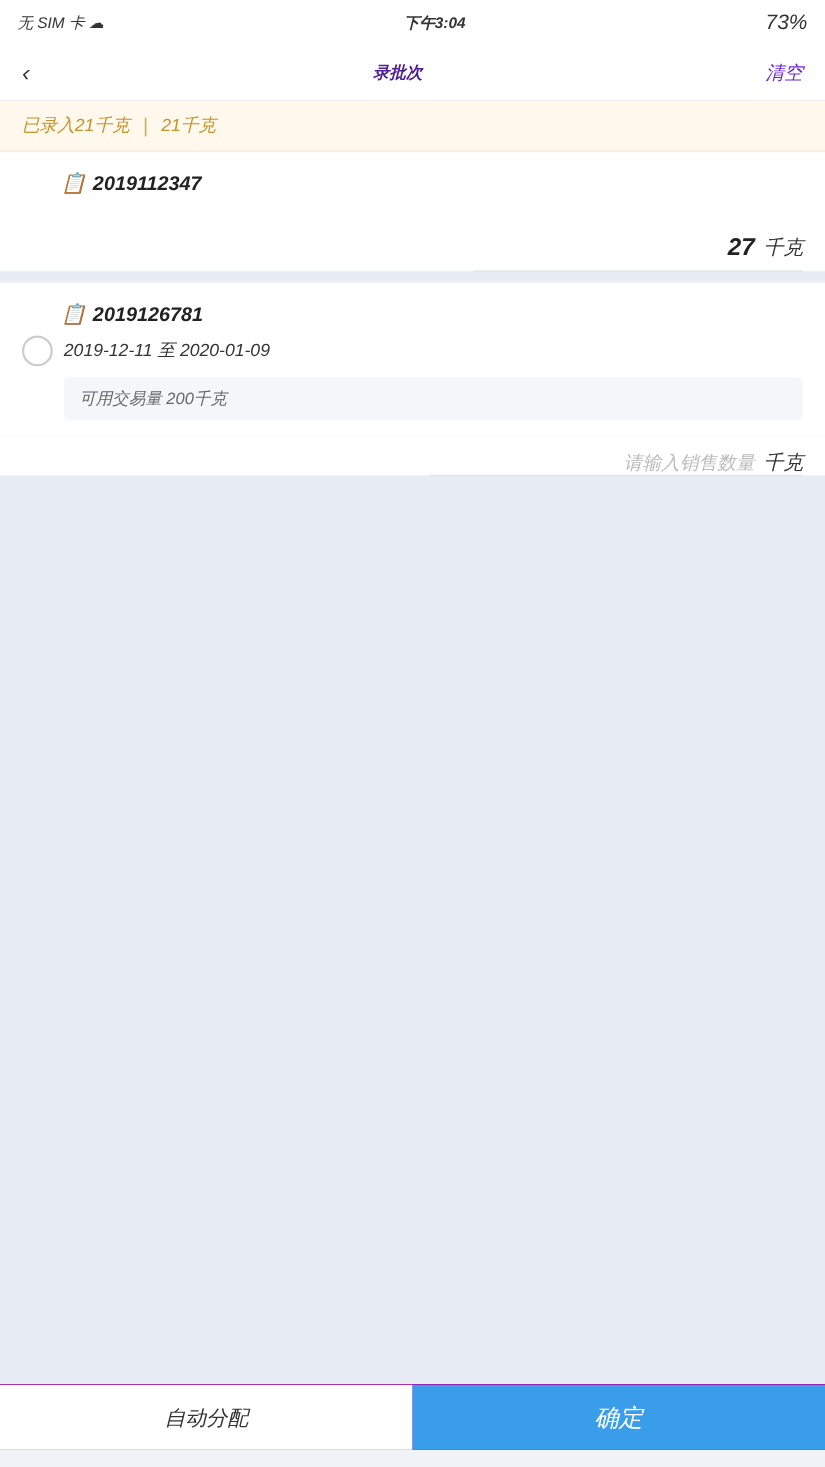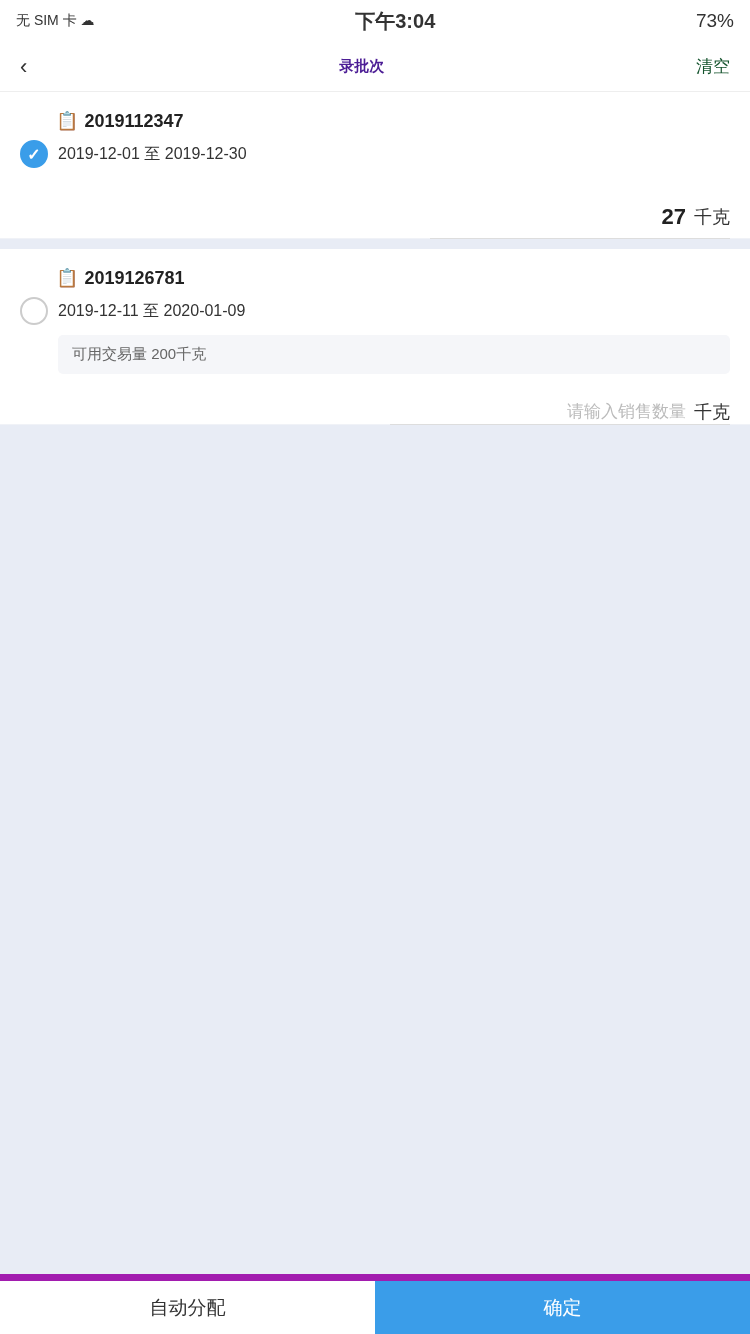--- a/index.html
+++ b/index.html
@@ -1,51 +1,51 @@
 <!DOCTYPE html>
 <html><head>
   <meta charset="utf-8">
   <meta name="viewport" content="width=750px">
   <style>
-    * { box-sizing: border-box; margin: 0; padding: 0; }
+    * { box-sizing: border-box; margin: 0; padding: 0; font-style: italic; }
     body {
       font-family: -apple-system, "PingFang SC", "Helvetica Neue", Arial, sans-serif;
       width: 750px;
       min-height: 1334px;
       background: #f0f2f7;
       font-size: 16px;
       color: #333;
     }
     
     .status-bar {
       background: #fff;
       height: 42px;
       display: flex;
       align-items: center;
       justify-content: space-between;
       padding: 0 16px;
       font-size: 15px;
       font-weight: 500;
     }
     .status-left { font-size: 14px; color: #333; display: flex; align-items: center; gap: 6px; }
-    .status-center { font-size: 20px; font-weight: 600; }
+    .status-center { font-size: 14px; font-weight: 600; }
     .status-right { font-size: 19px; color: #333; display: flex; align-items: center; gap: 4px; }
     
     .nav-bar {
       background: #fff;
       height: 50px;
       display: flex;
       align-items: center;
       justify-content: space-between;
       padding: 0 20px;
       border-bottom: 1px solid #eee;
     }
     .nav-back { font-size: 22px; color: #333; cursor: pointer; }
     .nav-title { font-size: 15px; font-weight: 600; color: #4c1d95; }
-    .nav-clear { font-size: 17px; color: #14532d; cursor: pointer; }
+    .nav-clear { font-size: 17px; color: #6d28d9; cursor: pointer; }
     
     .summary-bar {
       background: #fef9ec;
       padding: 12px 20px;
       font-size: 16px;
       color: #c8922a;
       display: flex;
       align-items: center;
       gap: 12px;
       border-bottom: 1px solid #f5e8c0;
@@ -130,20 +130,21 @@
       margin: 0 20px 0 auto;
       width: 300px;
     }
     .separator {
       height: 10px;
       background: #e8ecf5;
     }
     
     .input-row {
       display: flex;
+      align-items: center;
       justify-content: flex-end;
       padding: 12px 20px 0 20px;
       background: #fff;
       gap: 8px;
     }
     .input-placeholder {
       font-size: 17px;
       color: #bbb;
     }
     .input-unit {
@@ -152,44 +153,44 @@
       font-weight: 500;
     }
     .input-underline {
       border-bottom: 1px solid #ddd;
       margin: 0 20px 0 auto;
       width: 340px;
     }
     
     .footer-bar {
       position: fixed;
-      bottom: 0;
+      bottom: 16px;
       width: 750px;
       height: 60px;
       display: flex;
       background: #a21caf;
-      border-top: 7px solid #a21caf;
+      border-top: 1px solid #a21caf;
     }
     .footer-btn-auto {
       flex: 1;
       display: flex;
       align-items: center;
       justify-content: center;
       font-size: 19px;
       color: #333;
       background: #fff;
       border: none;
       cursor: pointer;
     }
     .footer-btn-confirm {
       flex: 1;
       display: flex;
       align-items: center;
       justify-content: center;
-      font-size: 19px;
+      font-size: 22px;
       color: #fff;
       background: #3a9de9;
       border: none;
       cursor: pointer;
     }
     .page-wrapper {
       display: flex;
       flex-direction: column;
       min-height: 1334px;
     }
@@ -219,31 +220,32 @@
       <span>73%</span>
     </div>
   </div>
 
   <div class="nav-bar">
     <span class="nav-back">‹</span>
     <span class="nav-title">录批次</span>
     <span class="nav-clear">清空</span>
   </div>
 
+  <div class="summary-bar">
+    <span>已录入21千克</span>
+    <span class="summary-divider">|</span>
+    <span>21千克</span>
+  </div>
 
   <div class="content-area">
 
     <div class="batch-card">
       <div class="batch-id-row">
         <span class="batch-icon">📋</span>
         <span>2019112347</span>
-      </div>
-      <div class="batch-date-row">
-        <div class="radio-circle checked"></div>
-        <span>2019-12-01 至 2019-12-30</span>
       </div>
     </div>
     <div class="batch-amount-row">
       <span class="amount-value">27</span>
       <span class="amount-unit">千克</span>
     </div>
     <div class="amount-underline"></div>
 
     <div class="separator"></div>
 

